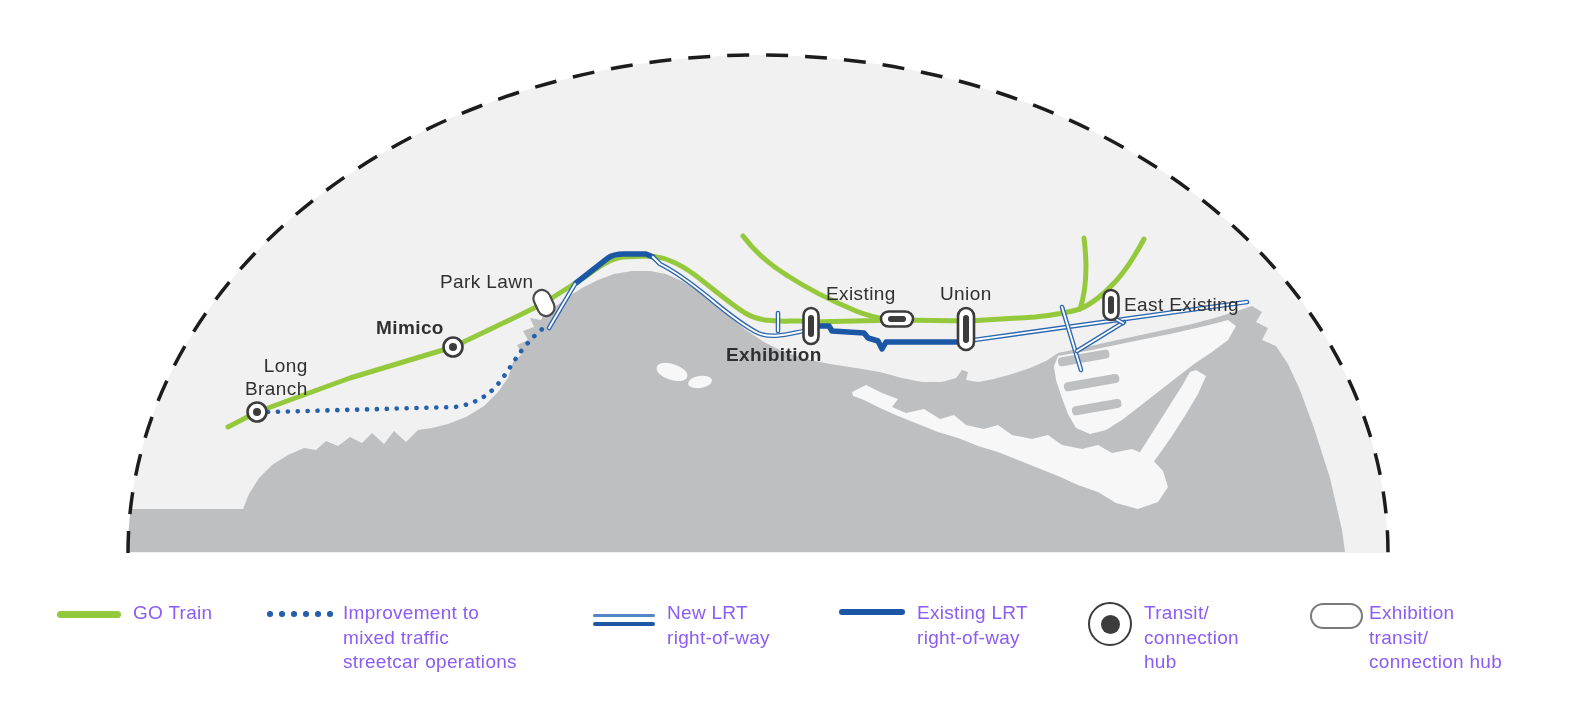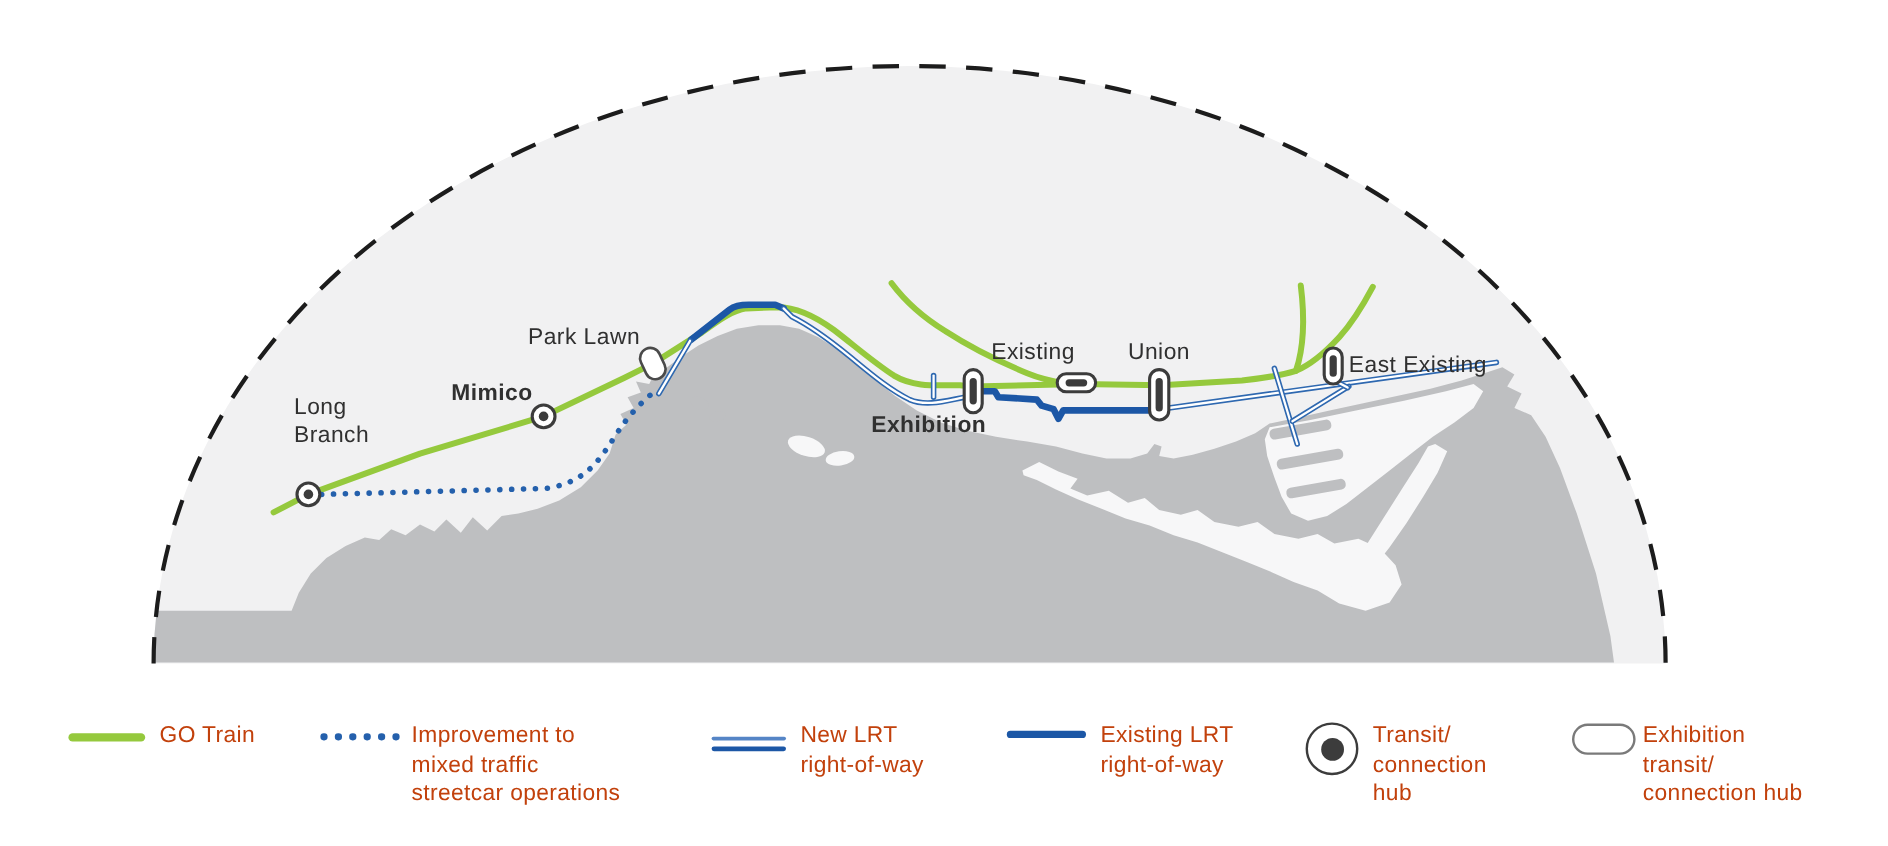--- a/index.html
+++ b/index.html
@@ -35,21 +35,21 @@
   .shell-light{fill:#fff;stroke:#4A4A4A;stroke-width:2.2;}
   .core{fill:var(--marker-ink);stroke:none;}
   .map-label{
     position:absolute;font-size:19px;line-height:23px;letter-spacing:0.4px;
     color:var(--label-ink);white-space:nowrap;
   }
   .map-label span{display:block;}
   .legend{position:absolute;left:0;top:0;width:100%;height:0;}
   .legend-label{
     position:absolute;font-size:19px;line-height:24.5px;letter-spacing:0.3px;
-    color:#c2410c;white-space:nowrap;
+    color:#8b5cf6;white-space:nowrap;
   }
   .legend-label span{display:block;}
   .swatch-go{position:absolute;width:64px;height:6.5px;border-radius:4px;background:var(--go-green);}
   .swatch-dots{position:absolute;display:flex;gap:6.5px;}
   .swatch-dots b{width:5.5px;height:5.5px;border-radius:50%;background:var(--dotted-blue);}
   .swatch-dbl-thin{position:absolute;width:62px;height:2.6px;border-radius:2px;background:var(--lrt-blue-light);}
   .swatch-dbl-thick{position:absolute;width:62px;height:4.2px;border-radius:2px;background:var(--lrt-blue);}
   .swatch-lrt{position:absolute;width:66px;height:6px;border-radius:4px;background:var(--lrt-blue);}
   .swatch-hub{position:absolute;width:44px;height:44px;border-radius:50%;border:2.5px solid var(--marker-ink);background:#fff;display:flex;align-items:center;justify-content:center;box-sizing:border-box;}
   .swatch-hub b{width:19px;height:19px;border-radius:50%;background:var(--marker-ink);}
@@ -187,21 +187,21 @@
     <g>
       <rect class="shell" x="958" y="308" width="16" height="42" rx="8"></rect>
       <rect class="core" x="963" y="315" width="6" height="28" rx="3"></rect>
     </g>
     <g>
       <rect class="shell" x="1103.5" y="290" width="15" height="30" rx="7.5"></rect>
       <rect class="core" x="1108" y="296" width="6" height="18" rx="3"></rect>
     </g>
   </svg>
 
-  <div class="map-label" style="left:245px;top:328px;">
+  <div class="map-label" style="left:245px;top:354px;text-align:right;">
     <span>Long</span>
     <span>Branch</span>
   </div>
   <div class="map-label" style="left:376px;top:316px;font-weight:bold;">
     <span>Mimico</span>
   </div>
   <div class="map-label" style="left:440px;top:270px;">
     <span>Park Lawn</span>
   </div>
   <div class="map-label" style="left:726px;top:343px;font-weight:bold;">

